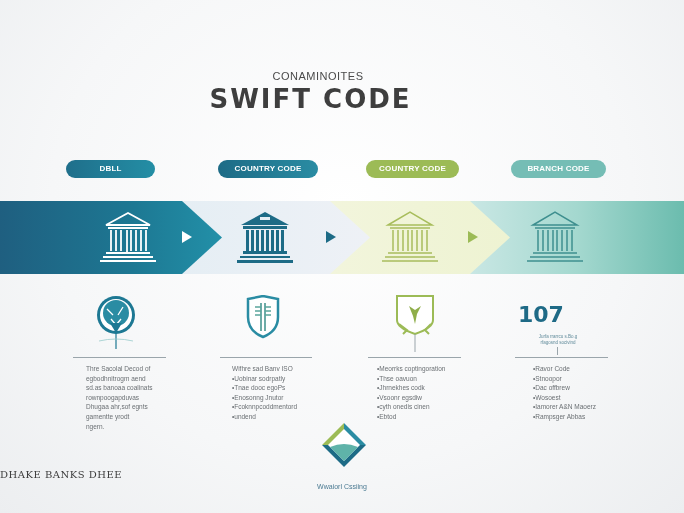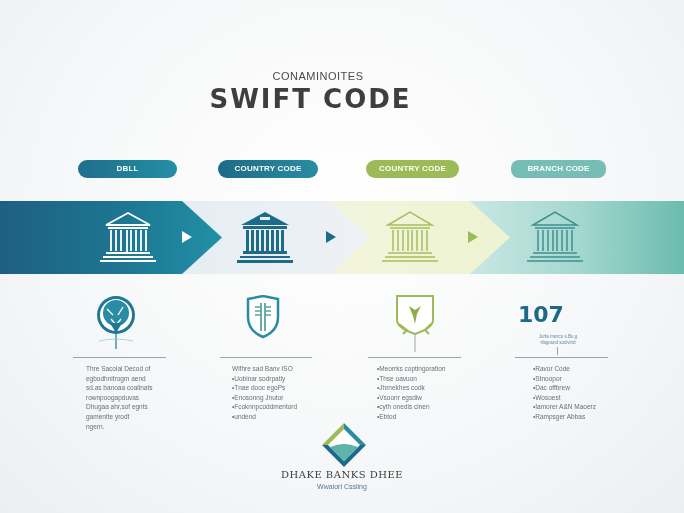--- a/index.html
+++ b/index.html
@@ -17,24 +17,24 @@
   .title {
     position: absolute; top: 84px; left: 0; width: 621px; text-align: center;
     font-family: "DejaVu Sans", sans-serif;
     font-size: 26px; font-weight: bold; letter-spacing: 2px; color: #3e3e3e;
   }
   .pill {
     position: absolute; top: 160px; height: 18px; border-radius: 9px;
     font-size: 8px; font-weight: bold; color: #fff; text-align: center; line-height: 18px;
     letter-spacing: 0.2px;
   }
-  .pill1 { left: 78px; width: 99px; background: linear-gradient(90deg,#1f6f8b,#248ea5); }
+  .pill1 { left: 66px; width: 89px; background: linear-gradient(90deg,#1f6f8b,#248ea5); }
   .pill2 { left: 218px; width: 100px; background: linear-gradient(90deg,#1d6b86,#2a8ca3); }
   .pill3 { left: 366px; width: 93px; background: #9cbb56; }
-  .pill4 { left: 511px; width: 95px; background: #75bdb5; border-radius: 8px; }
+  .pill4 { left: 511px; width: 95px; background: #75bdb5; }
 
   .band { position: absolute; top: 201px; left: 0; width: 684px; height: 73px; }
   .seg { position: absolute; top: 0; height: 73px; }
   .seg4 { left: 470px; width: 214px; background: linear-gradient(90deg,#c9e7e4 0%,#a4d8cf 50%,#6bbcae 100%); }
   .seg3 { left: 330px; width: 180px; background: linear-gradient(90deg,#f2f5dc,#eef3d2);
           clip-path: polygon(0 0, 140px 0, 180px 50%, 140px 100%, 0 100%); }
   .seg2 { left: 180px; width: 190px; background: linear-gradient(90deg,#e5eef4,#eef1f6);
           clip-path: polygon(0 0, 150px 0, 190px 50%, 150px 100%, 0 100%); }
   .seg1 { left: 0; width: 222px; background: linear-gradient(90deg,#1f5f80 0%,#1d7893 60%,#2290a8 100%);
           clip-path: polygon(0 0, 182px 0, 222px 50%, 182px 100%, 0 100%); }
@@ -52,21 +52,21 @@
   .num107 {
     position: absolute; top: 302px; left: 518px; width: 80px; text-align: left;
     font-size: 22px; font-weight: bold; color: #1e6a86; font-family: "DejaVu Sans", sans-serif;
   }
   .num-caption {
     position: absolute; top: 334px; left: 515px; width: 86px; text-align: center;
     font-size: 4.5px; line-height: 6px; color: #5f8a9a;
   }
   .logo { position: absolute; left: 320px; top: 421px; width: 48px; height: 48px; }
   .logo-name {
-    position: absolute; top: 469px; left: 0; width: 684px; text-align: center;
+    position: absolute; top: 469px; left: 0; width: 684px; 
     font-size: 10px; letter-spacing: 0.5px; color: #3c3c3c; font-family: "DejaVu Serif", serif;
   }
   .logo-tag {
     position: absolute; top: 483px; left: 0; width: 684px; text-align: center;
     font-size: 7px; color: #4b7a92;
   }
 </style>
 </head>
 <body>
 

